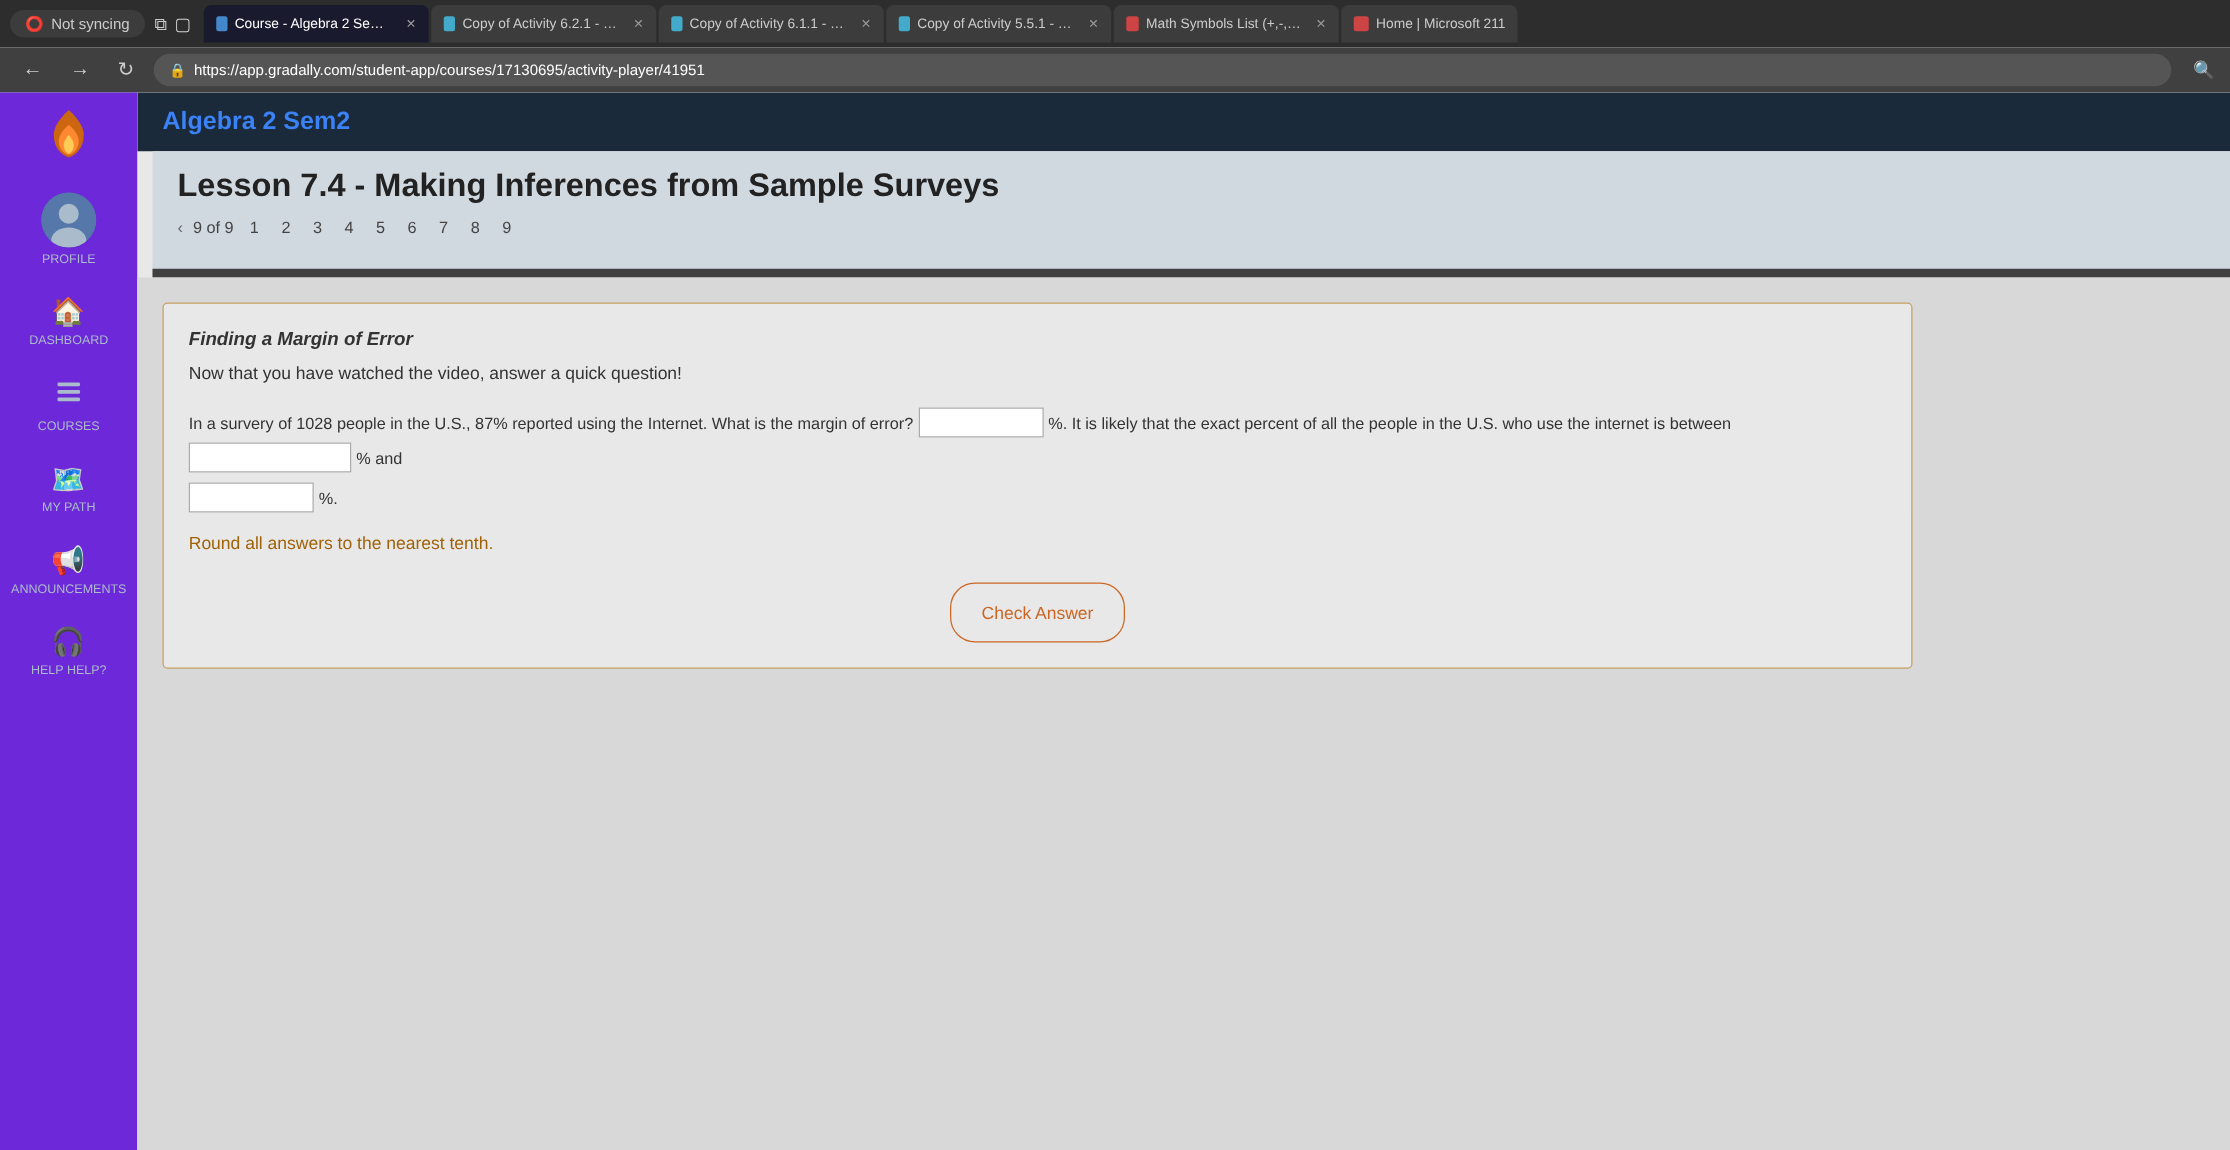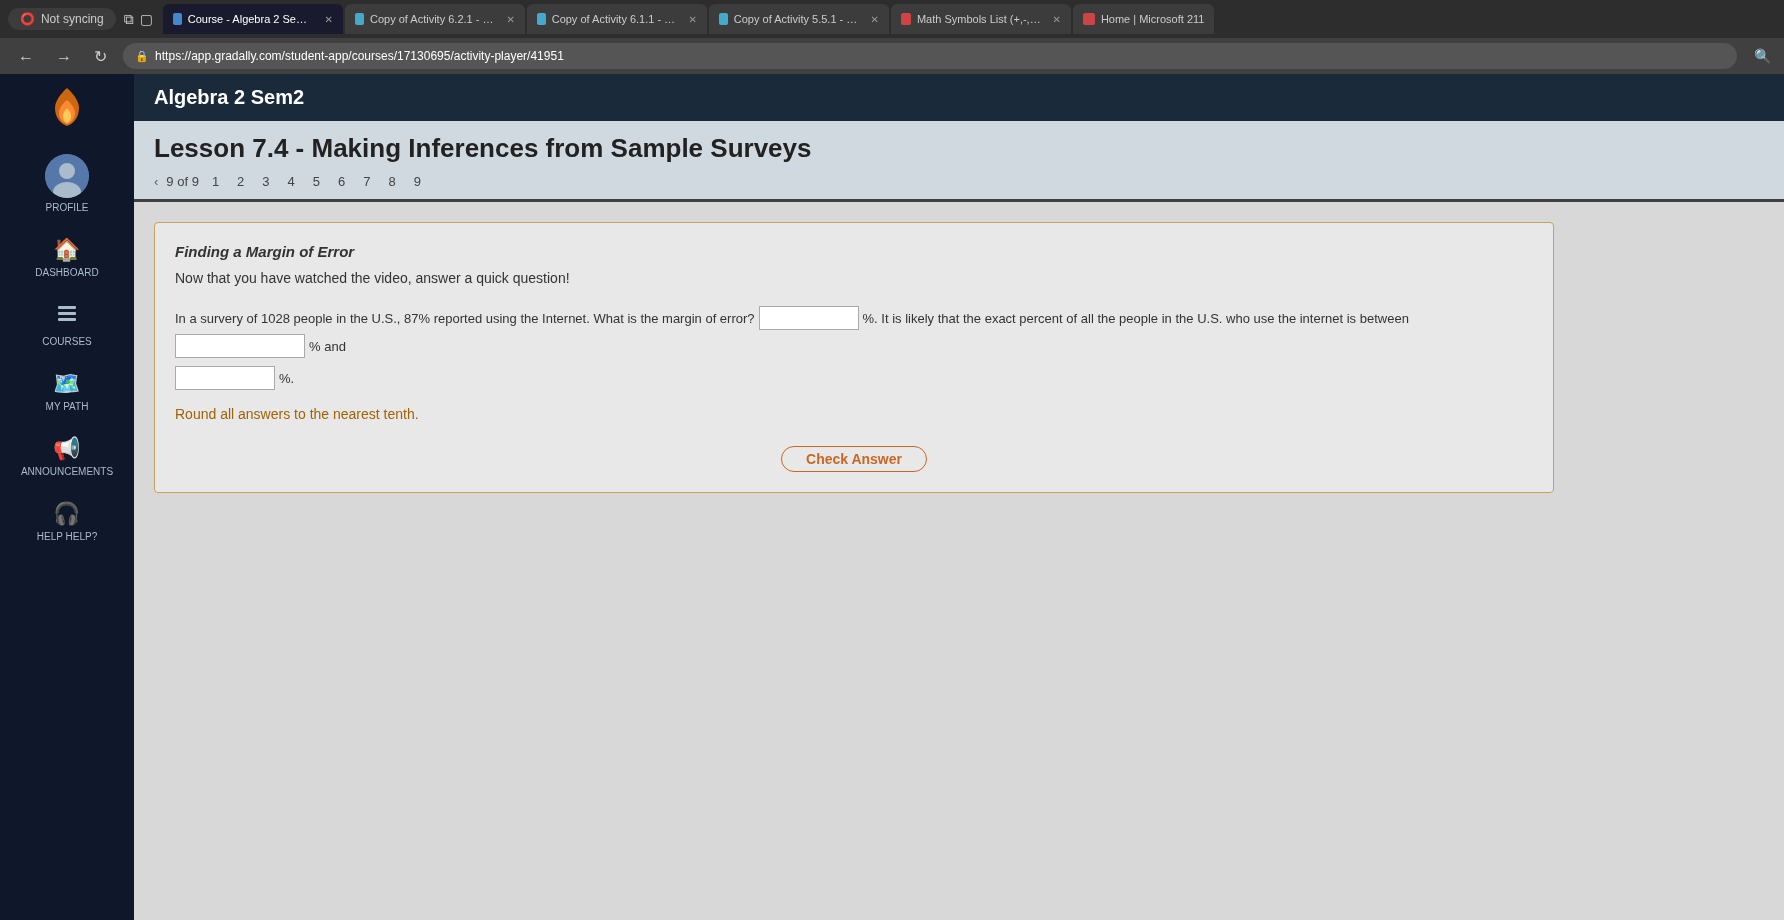--- a/index.html
+++ b/index.html
@@ -89,22 +89,22 @@
     }
 
     
     .app-container {
       display: flex;
       height: calc(920px - 74px);
     }
 
     
     .sidebar {
-      width: 134px;
-      background: #0f172a;
+      width: 110px;
+      background: #6d28d9;
       display: flex;
       flex-direction: column;
       align-items: center;
       padding-top: 8px;
       gap: 4px;
     }
 
     .sidebar-logo {
       width: 50px;
       height: 50px;
@@ -160,27 +160,28 @@
 
     .app-header {
       background: #1a2a3a;
       padding: 12px 20px;
       color: #fff;
     }
 
     .app-title {
       font-size: 20px;
       font-weight: bold;
-      color: #ffffff;
+      color: #3b82f6;
     }
 
     .lesson-header {
       background: #d0d8e0;
-      padding: 12px 20px 0 20px;
-      border-bottom: 3px solid #404040;
+      padding: 12px 20px 16px 20px;
+      border-bottom: 7px solid #404040;
+      margin-left: 12px;
     }
 
     .lesson-title {
       font-size: 26px;
       font-weight: bold;
       color: #222;
       margin-bottom: 8px;
     }
 
     .pagination-bar {
@@ -276,28 +277,28 @@
 
     .round-note {
       font-size: 14px;
       color: #a16207;
       margin-bottom: 24px;
     }
 
     .check-answer-btn {
       display: block;
       margin: 0 auto;
-      padding: 4px 24px;
+      padding: 15px 24px;
       background: transparent;
       border: 1.5px solid #cc6622;
       color: #cc6622;
       border-radius: 20px;
       font-size: 14px;
       cursor: pointer;
-      font-weight: 700;
+      font-weight: 400;
     }
   </style>
 </head>
 <body>
 
 <div>
 
   <div class="tab-bar">
     <div class="tab-not-syncing">
       <span style="font-size:12px;">⭕</span>

